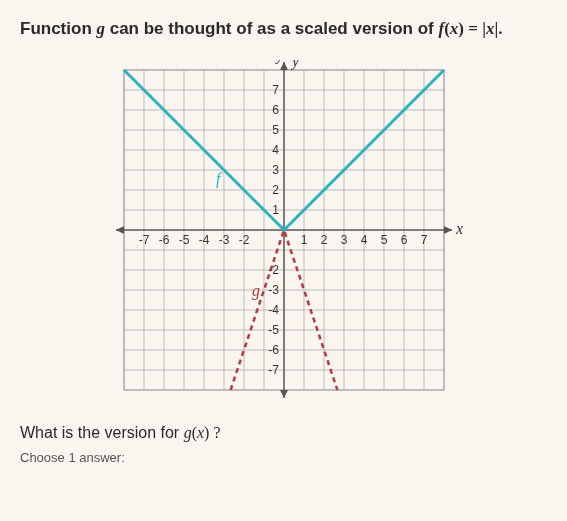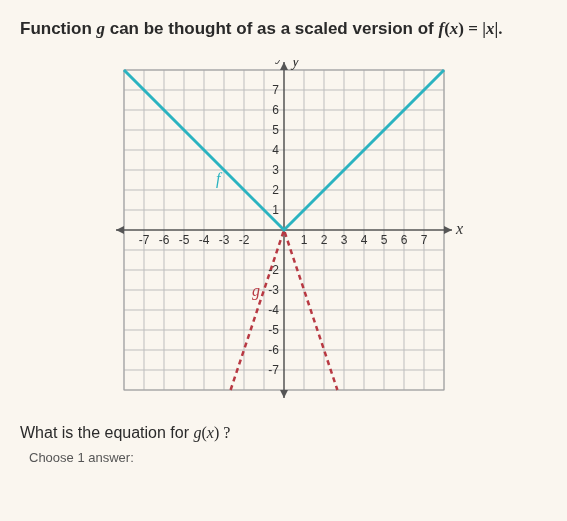--- a/index.html
+++ b/index.html
@@ -35,21 +35,20 @@
   .series-g { stroke:#b83842; stroke-width:2.5; fill:none; stroke-dasharray:5 4; }
   .fn-label { font-size:16px; font-style:italic; font-family:"Times New Roman",serif; }
   .question {
     font-size:16px;
     margin-top:4px;
     margin-bottom:8px;
   }
   .instruction {
     font-size:13px;
     color:#555;
-    margin-left:9px;
   }
 </style>
 </head>
 <body>
 
 <div class="prompt">
   <span>Function </span><span class="math-it">g</span><span> can be thought of as a scaled version of </span><span class="math-it">f</span><span class="math-rm">(</span><span class="math-it">x</span><span class="math-rm">) = |</span><span class="math-it">x</span><span class="math-rm">|.</span>
 </div>
 
 <div class="chart-wrap">
@@ -212,16 +211,16 @@
   <text class="axis-label" x="180" y="0"></text>
   <text class="axis-label" x="180" y="0"></text>
   <text class="axis-label" x="180" y="0"></text>
   <text class="axis-label" x="180" y="0"></text>
 
   <text class="axis-label" x="188" y="6" text-anchor="start">y</text>
 </svg>
 </div>
 
 <div class="question">
-  <span>What is the equation for </span><span class="math-it">g</span><span class="math-rm">(</span><span class="math-it">x</span><span class="math-rm">) ?</span>
+  <span>What is the version for </span><span class="math-it">g</span><span class="math-rm">(</span><span class="math-it">x</span><span class="math-rm">) ?</span>
 </div>
 
 <div class="instruction">Choose 1 answer:</div>
 
 </body></html>

